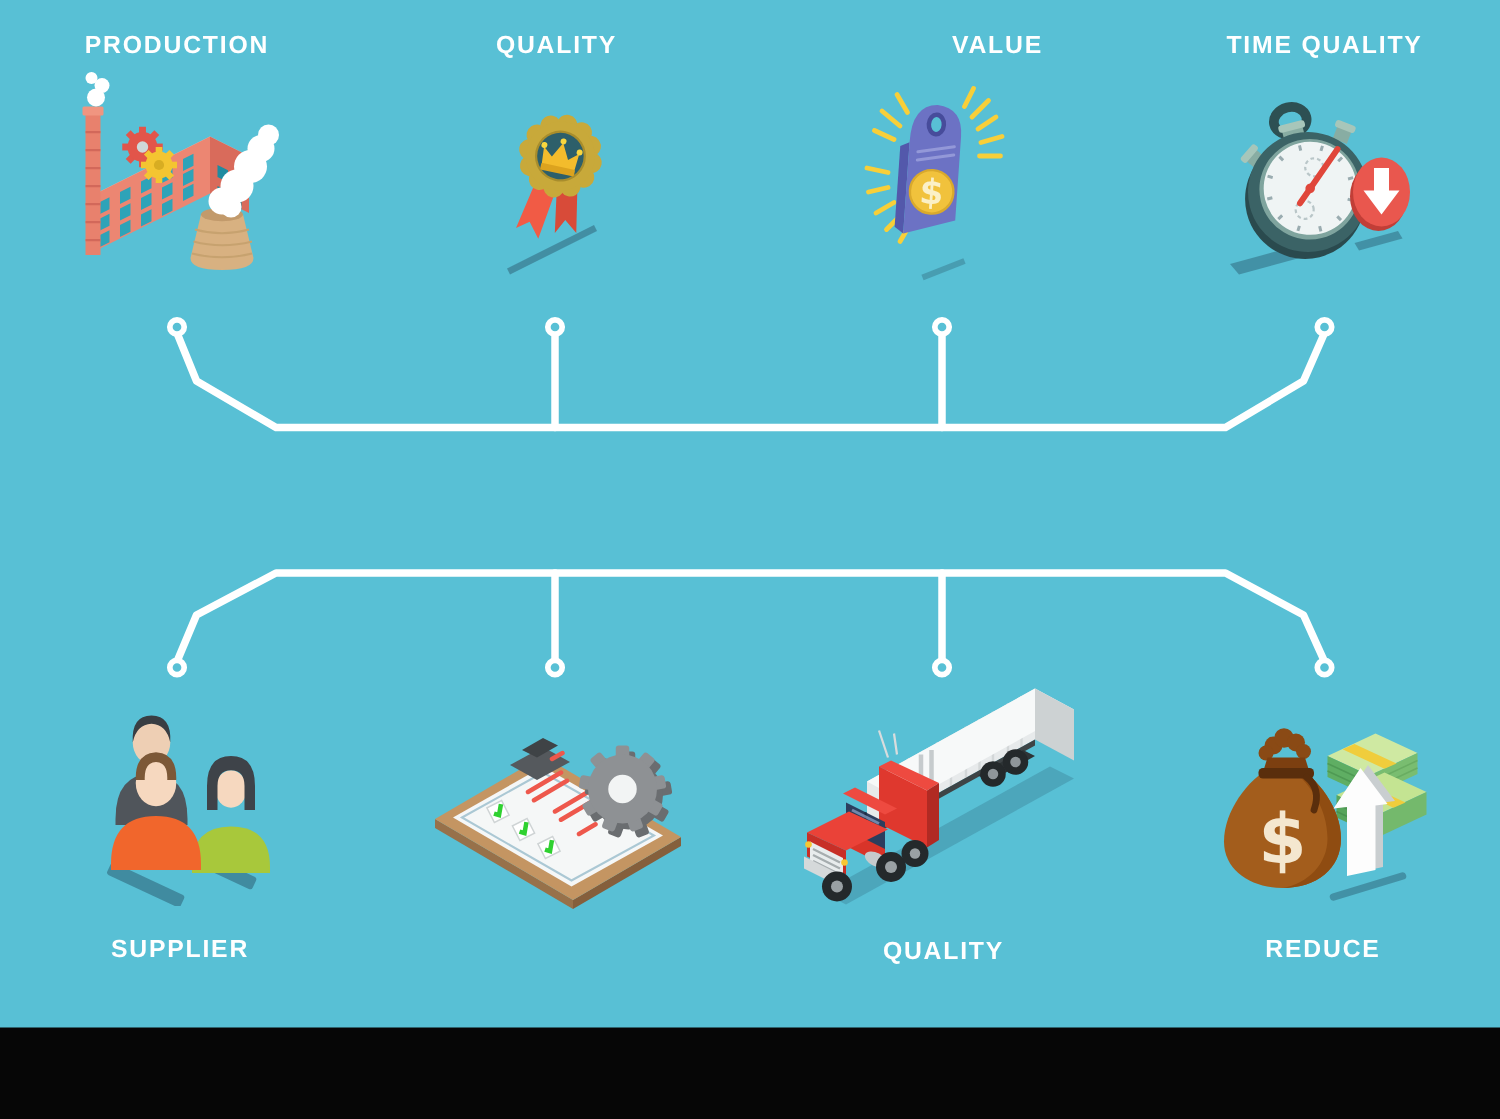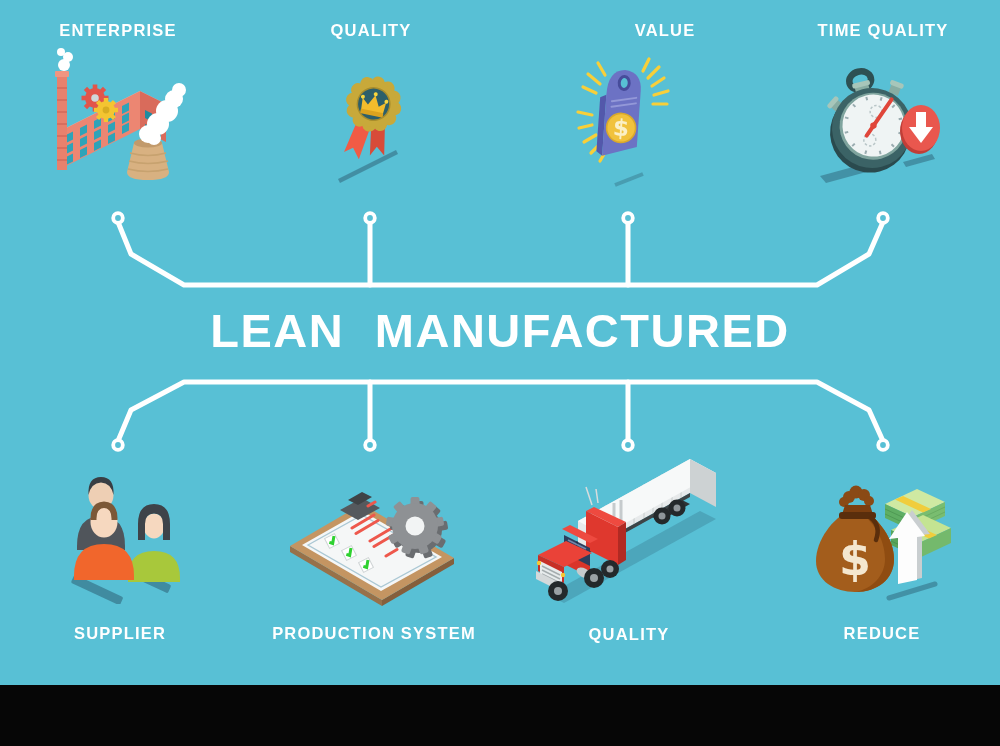--- a/index.html
+++ b/index.html
@@ -30,28 +30,26 @@
     <circle class="node" cx="118" cy="218" r="4.8"></circle>
     <circle class="node" cx="370" cy="218" r="4.8"></circle>
     <circle class="node" cx="628" cy="218" r="4.8"></circle>
     <circle class="node" cx="883" cy="218" r="4.8"></circle>
     <circle class="node" cx="118" cy="445" r="4.8"></circle>
     <circle class="node" cx="370" cy="445" r="4.8"></circle>
     <circle class="node" cx="628" cy="445" r="4.8"></circle>
     <circle class="node" cx="883" cy="445" r="4.8"></circle>
   </svg>
 
-  <div class="title">LEAN MANUFACTURED</div>
-
-  <div class="lbl" style="left:118px;top:21px;">ENTERPRISE</div>
+
+  <div class="lbl" style="left:118px;top:21px;">PRODUCTION</div>
   <div class="lbl" style="left:371px;top:21px;">QUALITY</div>
   <div class="lbl" style="left:665px;top:21px;text-align:center;">VALUE</div>
   <div class="lbl" style="left:883px;top:21px;">TIME QUALITY</div>
   <div class="lbl" style="left:120px;top:624px;">SUPPLIER</div>
-  <div class="lbl" style="left:374px;top:624px;">PRODUCTION SYSTEM</div>
   <div class="lbl" style="left:629px;top:625px;">QUALITY</div>
   <div class="lbl" style="left:882px;top:624px;">REDUCE</div>
 
   <svg class="icon" style="left:50px;top:48px;" width="140" height="145" viewBox="0 0 140 145">
     <defs>
       <path id="winL" d="M0,0 l7,-3.5 v8 l-7,3.5 Z"></path>
       <path id="winR" d="M0,0 l7,3.5 v8 l-7,-3.5 Z"></path>
     </defs>
     <g>
       <polygon points="12,82 90,43 116,56 38,95" fill="#cfd8d9"></polygon>

